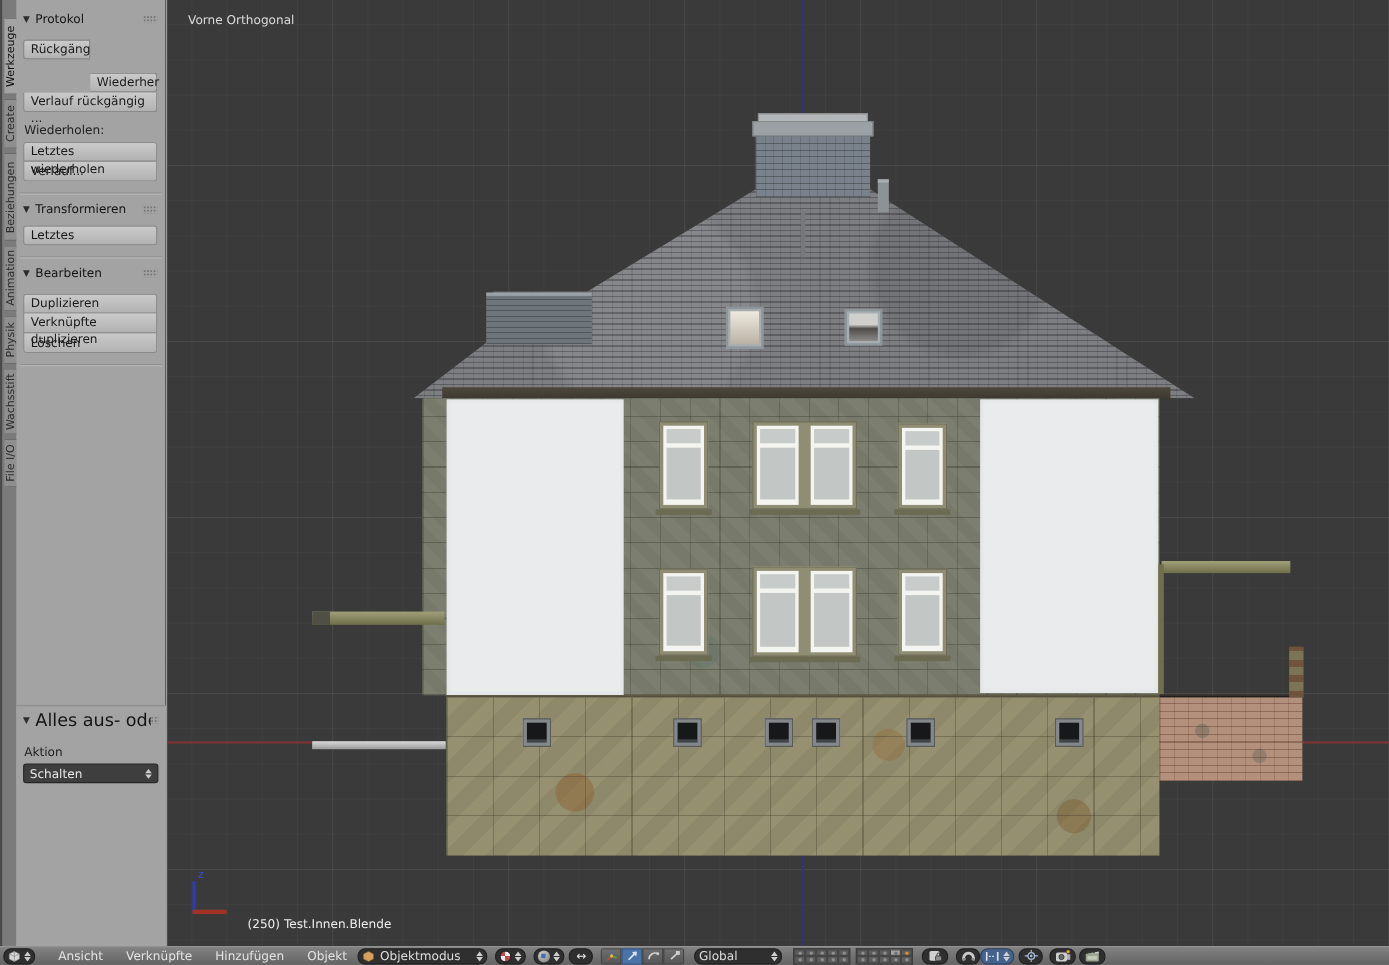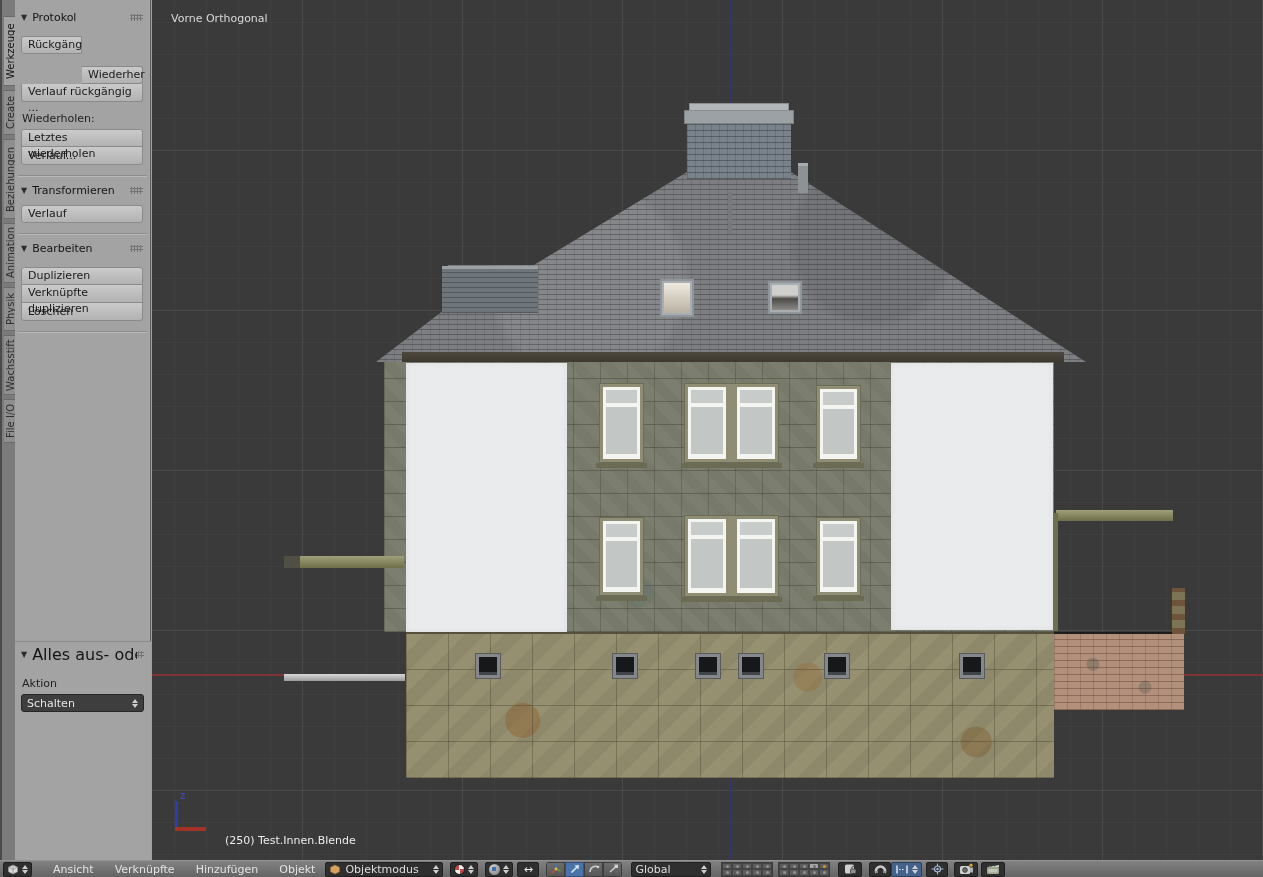--- a/index.html
+++ b/index.html
@@ -147,21 +147,21 @@
           box-shadow:inset 0 0 0 1px #595b5b; }
   .bwin::after { content:""; position:absolute; inset:4px; background:#17181a;
           box-shadow:inset 0 -3px 0 rgba(140,155,165,.35); }
 
   
   #headerbar { position:absolute; left:0; top:860px; width:1263px; height:17px;
                background:linear-gradient(#828282,#646464); border-top:1px solid #929292;
                display:flex; align-items:center; padding-left:3px; font-size:11px;
                color:#e3e3e3; }
   .hbtn { display:flex; align-items:center; height:15px; background:#2f2f2f;
-          border:1px solid #1f1f1f; border-radius:2px; padding:0 3px; color:#ddd; }
+          border:1px solid #1f1f1f; border-radius:7px; padding:0 3px; color:#ddd; }
   .menu { margin-left:21px; color:#e3e3e3; }
   .mini { width:19px; height:15px; display:flex; align-items:center;
           justify-content:center; background:linear-gradient(#6e6e6e,#565656);
           border:1px solid #3d3d3d; }
   .mini.active { background:#4a74a9; border-color:#33517a; }
   .mgroup { display:flex; margin-left:7px; border-radius:3px; overflow:hidden; }
   .layergrid { display:flex; flex-wrap:wrap; width:52px; height:15px;
                border:1px solid #3c3c3c; background:#4a4a4a; }
   .lcell { width:10px; height:6.5px; background:#5d5d5d; border:1px solid #444;
            position:relative; }
@@ -203,21 +203,21 @@
       <button class="btn">Letztes wiederholen</button>
       <button class="btn">Verlauf...</button>
     </div>
 
     <hr class="sep">
     <div class="phead">
       <span class="tri">▼</span>
       <span>Transformieren</span>
       <span class="grip"></span>
     </div>
-    <button class="btn" style="margin-top:8px;">Verlauf</button>
+    <button class="btn" style="margin-top:8px;">Letztes</button>
 
     <hr class="sep">
     <div class="phead">
       <span class="tri">▼</span>
       <span>Bearbeiten</span>
       <span class="grip"></span>
     </div>
     <div class="bgroup" style="margin-top:12px;">
       <button class="btn">Duplizieren</button>
       <button class="btn">Verknüpfte duplizieren</button>

